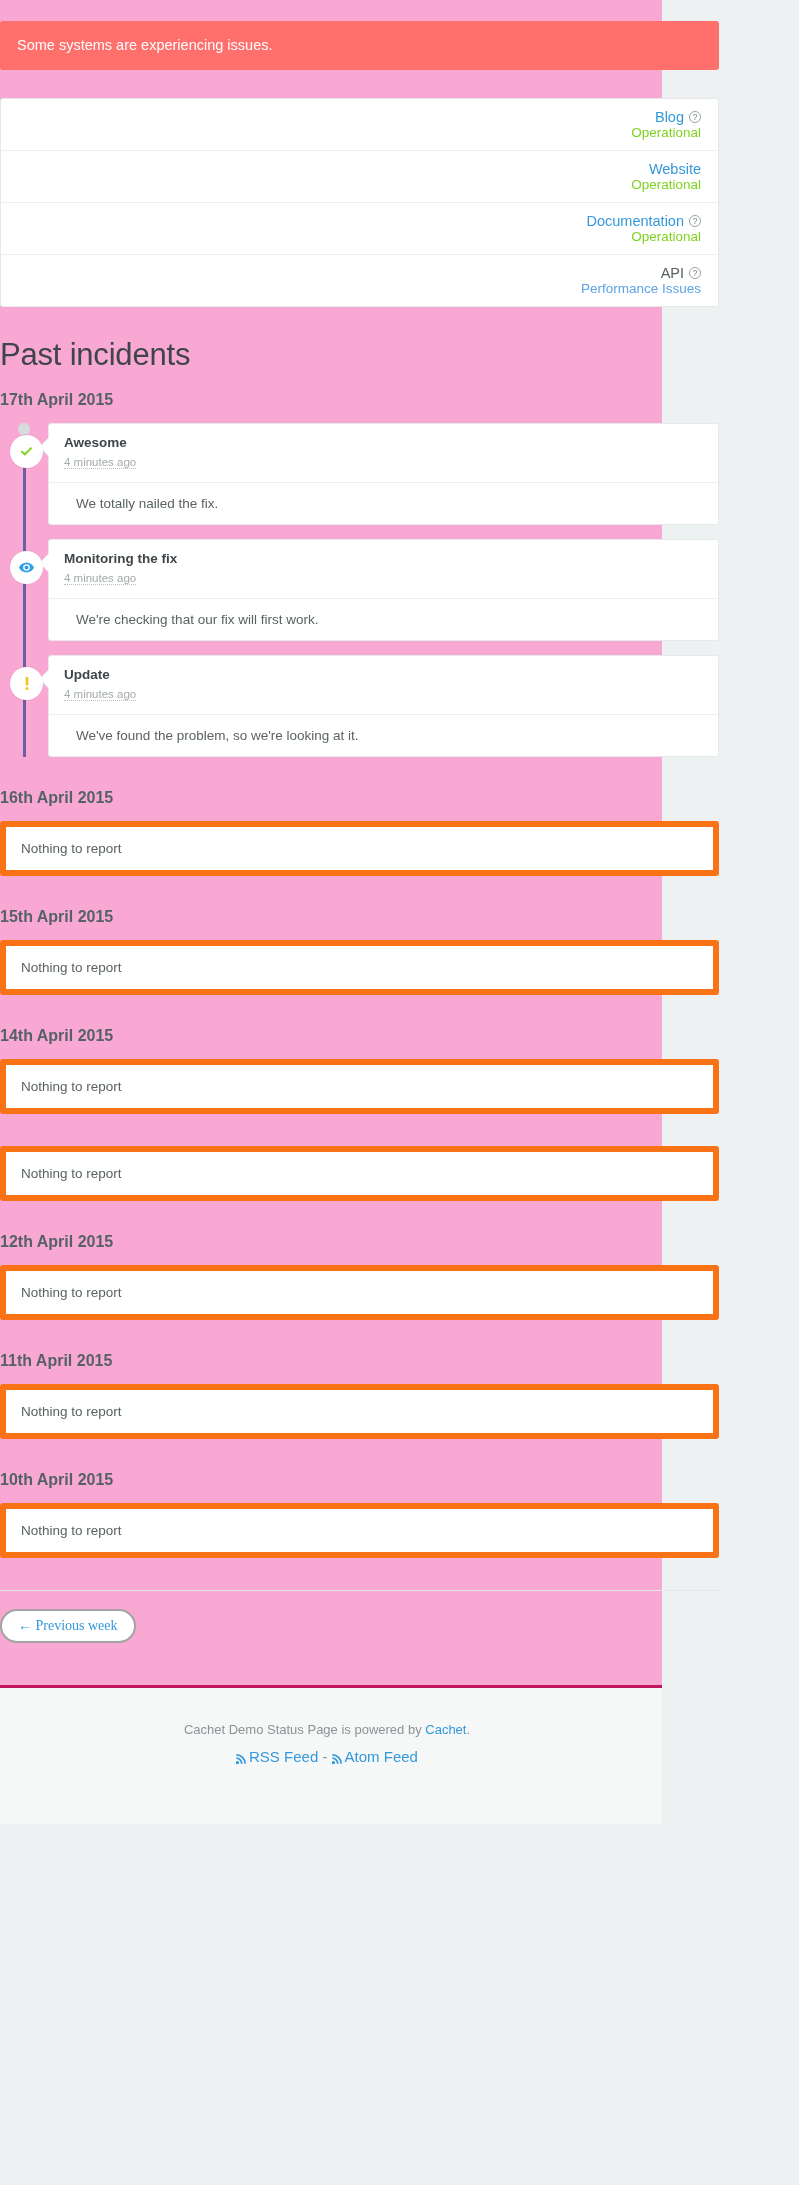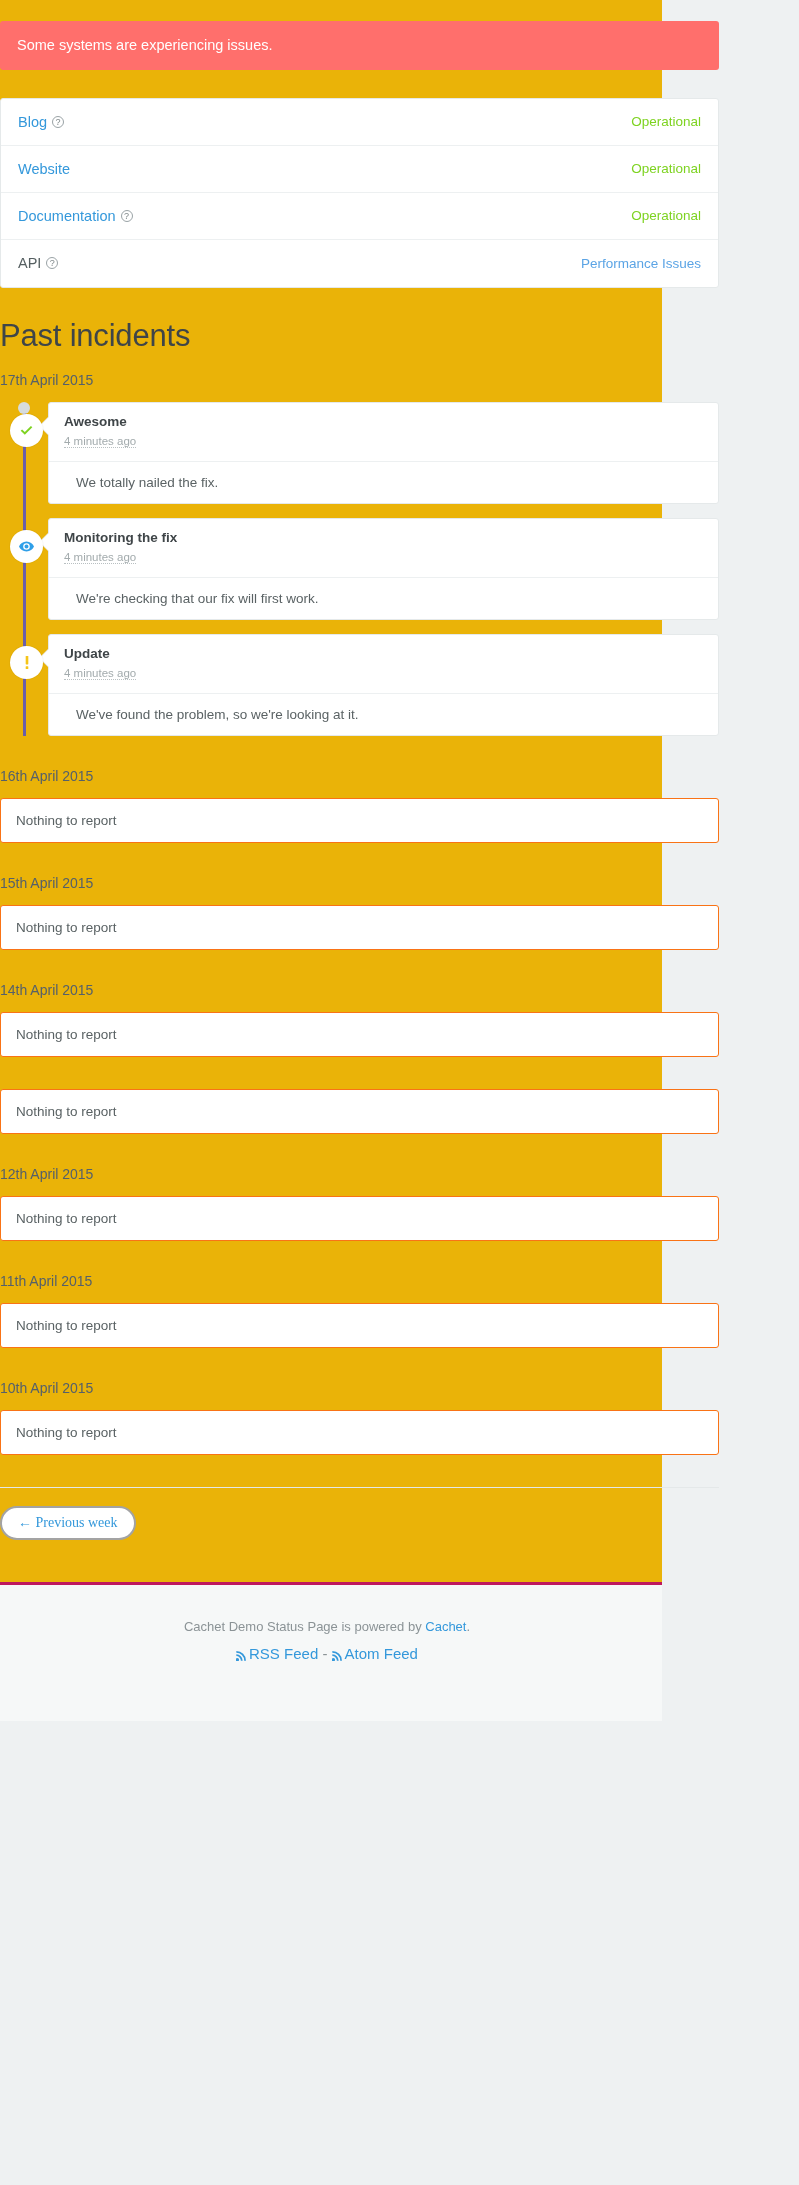--- a/index.html
+++ b/index.html
@@ -5,21 +5,21 @@
 <style>
   * { box-sizing: border-box; }
   html, body {
     margin: 0; padding: 0;
     background: #eef1f2;
     font-family: "Liberation Sans", sans-serif;
     -webkit-font-smoothing: antialiased;
   }
   body { width: 799px; }
 
-  .page-wrap { width: 662px; background: #eab308; }
+  .page-wrap { width: 662px; background: #f9a8d4; }
   .container { width: 719px; margin: 0 auto; padding-top: 21px; }
 
   
   .global-banner {
     background: #ff6f6c;
     color: #ffffff;
     border-radius: 3px;
     padding: 15px 17px;
     font-size: 14.5px;
     line-height: 1.3;
@@ -29,25 +29,26 @@
   
   .components-card {
     background: #ffffff;
     border-radius: 3px;
     border: 1px solid #e5e9ea;
     margin-bottom: 30px;
     overflow: hidden;
   }
   .component-row {
     display: flex;
-    align-items: center;
+    align-items: flex-end;
     justify-content: space-between;
     padding: 10px 17px;
     border-bottom: 1px solid #edf0f1;
     min-height: 47px;
+    flex-direction: column;
   }
   .component-row:last-child { border-bottom: none; }
   .component-name {
     font-size: 14.5px;
     color: #3498db;
     display: flex;
     align-items: center;
     gap: 5px;
   }
   .component-name.plain { color: #555f61; }
@@ -75,22 +76,22 @@
 
   
   h1.past-incidents {
     font-size: 31px;
     font-weight: 300;
     color: #3f4548;
     margin: 28px 0 18px 0;
     letter-spacing: -0.2px;
   }
   .day-heading {
-    font-size: 14px;
-    font-weight: 400;
+    font-size: 16px;
+    font-weight: 700;
     color: #55606a;
     margin: 0 0 14px 0;
   }
   .day-block { margin-bottom: 32px; }
 
   
   .timeline {
     position: relative;
     padding-left: 48px;
     margin-bottom: 4px;
@@ -174,21 +175,21 @@
   .incident-body {
     padding: 13px 15px;
     font-size: 13.5px;
     color: #5a6264;
     margin-left: 12px;
   }
 
   
   .empty-card {
     background: #ffffff;
-    border: 1px solid #f97316;
+    border: 6px solid #f97316;
     border-radius: 3px;
     padding: 14px 15px;
     font-size: 13.5px;
     color: #5a6264;
   }
 
   
   .pager-sep {
     border: 0;
     border-top: 1px solid #e4e8e9;

